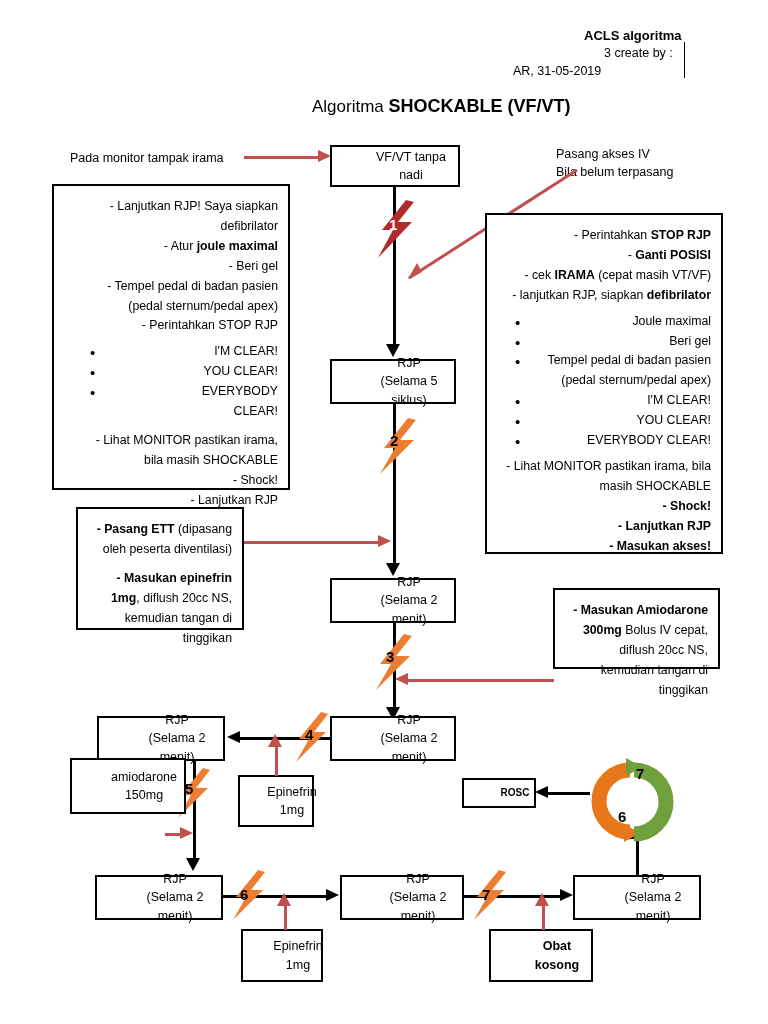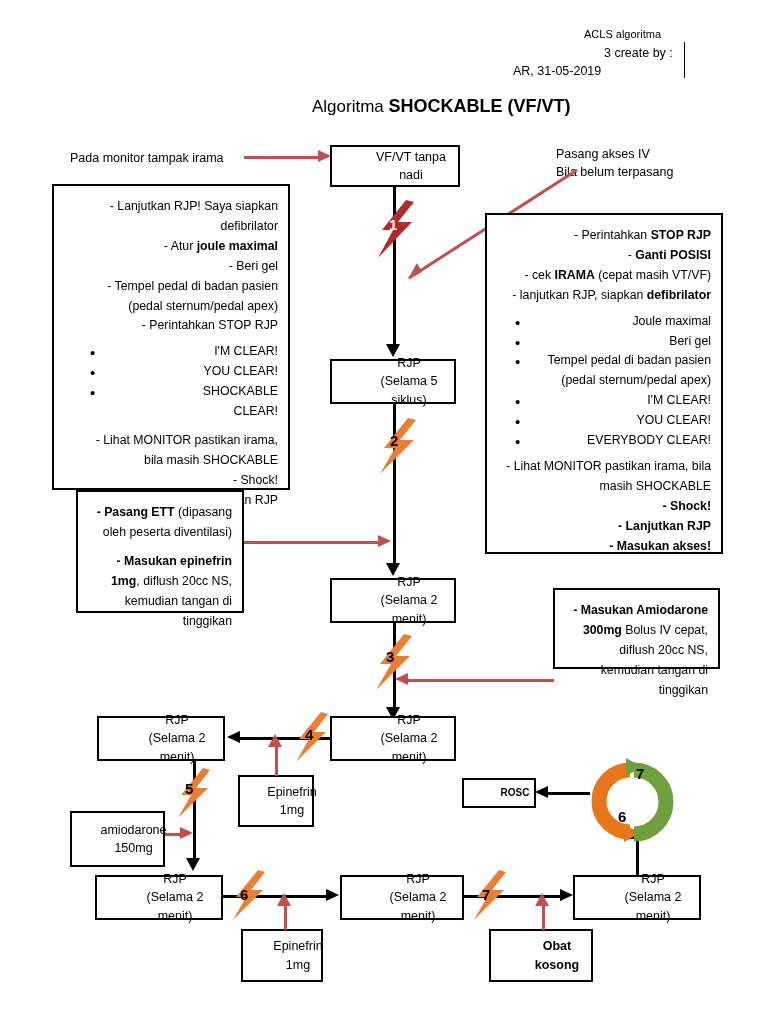--- a/index.html
+++ b/index.html
@@ -3,21 +3,21 @@
 <meta charset="utf-8">
 <style>
   html,body{margin:0;padding:0;}
   body{
     width:768px;height:1024px;position:relative;overflow:hidden;
     background:#ffffff;
     font-family:"Liberation Sans","DejaVu Sans",sans-serif;
     color:#000;
   }
   .abs{position:absolute;}
-  .hdr{font-size:11px;font-weight:normal;}
+  .hdr{font-size:13px;font-weight:bold;}
   .hdr2{font-size:12.5px;}
   .hdr-rule{position:absolute;border-left:1.5px solid #000;}
   .title{font-size:17px;}
   .title b{font-size:18px;}
   .box{
     position:absolute;border:2.5px solid #000;background:#fff;
     box-sizing:border-box;display:flex;flex-direction:column;
     align-items:center;justify-content:center;text-align:center;
     font-size:12.5px;line-height:1.45;padding-left:32px;
   }
@@ -214,21 +214,21 @@
   <p data-name="left-line1a">- Lanjutkan RJP! Saya siapkan</p>
   <p data-name="left-line1b">defibrilator</p>
   <p data-name="left-line2"><span data-name="left-line2-pre">- Atur </span><b data-name="left-line2-bold">joule maximal</b></p>
   <p data-name="left-line3">- Beri gel</p>
   <p data-name="left-line4a">- Tempel pedal di badan pasien</p>
   <p data-name="left-line4b">(pedal sternum/pedal apex)</p>
   <p data-name="left-line5">- Perintahkan STOP RJP</p>
   <ul class="bullets" data-name="left-bullet-list">
     <li data-name="left-bullet-0">I'M CLEAR!</li>
     <li data-name="left-bullet-1">YOU CLEAR!</li>
-    <li data-name="left-bullet-2">SHOCKABLE</li>
+    <li data-name="left-bullet-2">EVERYBODY</li>
   </ul>
   <p data-name="left-bullet-cont" style="margin-top:-6px;">CLEAR!</p>
   <div class="sp"></div>
   <p data-name="left-tail1a">- Lihat MONITOR pastikan irama,</p>
   <p data-name="left-tail1b">bila masih SHOCKABLE</p>
   <p data-name="left-tail2">- Shock!</p>
   <p data-name="left-tail3">- Lanjutkan RJP</p>
 </div>
 
 <div class="tbox" data-name="panel-right-instructions" style="left:485px;top:213px;width:238px;height:341px;">
@@ -248,21 +248,21 @@
   <p data-name="right-tail1a">- Lihat MONITOR pastikan irama, bila</p>
   <p data-name="right-tail1b">masih SHOCKABLE</p>
   <p data-name="right-tail2"><b data-name="right-tail2-bold">- Shock!</b></p>
   <p data-name="right-tail3"><b data-name="right-tail3-bold">- Lanjutkan RJP</b></p>
   <p data-name="right-tail4"><b data-name="right-tail4-bold">- Masukan akses!</b></p>
 </div>
 <style>
   [data-name="right-bullet-2-cont"]:before{content:"" !important;}
 </style>
 
-<div class="tbox" data-name="panel-ett" style="left:76px;top:490px;width:168px;height:123px;">
+<div class="tbox" data-name="panel-ett" style="left:76px;top:507px;width:168px;height:123px;">
   <p data-name="ett-line1"><b data-name="ett-line1-bold">- Pasang ETT</b><span data-name="ett-line1-rest"> (dipasang</span></p>
   <p data-name="ett-line2">oleh peserta diventilasi)</p>
   <div class="sp"></div>
   <p data-name="ett-line3"><b data-name="ett-line3-bold">- Masukan epinefrin</b></p>
   <p data-name="ett-line4"><b data-name="ett-line4-bold">1mg</b><span data-name="ett-line4-rest">, diflush 20cc NS,</span></p>
   <p data-name="ett-line5">kemudian tangan di</p>
   <p data-name="ett-line6">tinggikan</p>
 </div>
 
 <div class="rline" data-name="arrow-ett-to-flow" style="left:244px;top:541px;width:138px;"></div>
@@ -284,21 +284,21 @@
 
 <div class="box" data-name="node-epinefrin-1" style="left:238px;top:775px;width:76px;height:52px;">
   <div data-name="node-epi1-line1">Epinefrin</div>
   <div data-name="node-epi1-line2">1mg</div>
 </div>
 <div class="rvline" data-name="arrow-epi1-to-flow" style="left:275px;top:744px;height:32px;"></div>
 <svg data-name="arrowhead-epi1" style="left:268px;top:734px;width:16px;height:14px;">
   <polygon points="0,13 14,13 7,0" fill="#C0504D"></polygon>
 </svg>
 
-<div class="box" data-name="node-amiodarone-150" style="left:70px;top:811px;width:95px;height:56px;">
+<div class="box" data-name="node-amiodarone-150" style="left:70px;top:758px;width:116px;height:56px;">
   <div data-name="node-amio150-line1">amiodarone</div>
   <div data-name="node-amio150-line2">150mg</div>
 </div>
 <div class="rline" data-name="arrow-amio150-to-flow" style="left:165px;top:833px;width:20px;"></div>
 <svg data-name="arrowhead-amio150" style="left:180px;top:827px;width:16px;height:14px;">
   <polygon points="0,0 13,6 0,12" fill="#C0504D"></polygon>
 </svg>
 
 <div class="box" data-name="node-epinefrin-2" style="left:241px;top:929px;width:82px;height:53px;">
   <div data-name="node-epi2-line1">Epinefrin</div>

